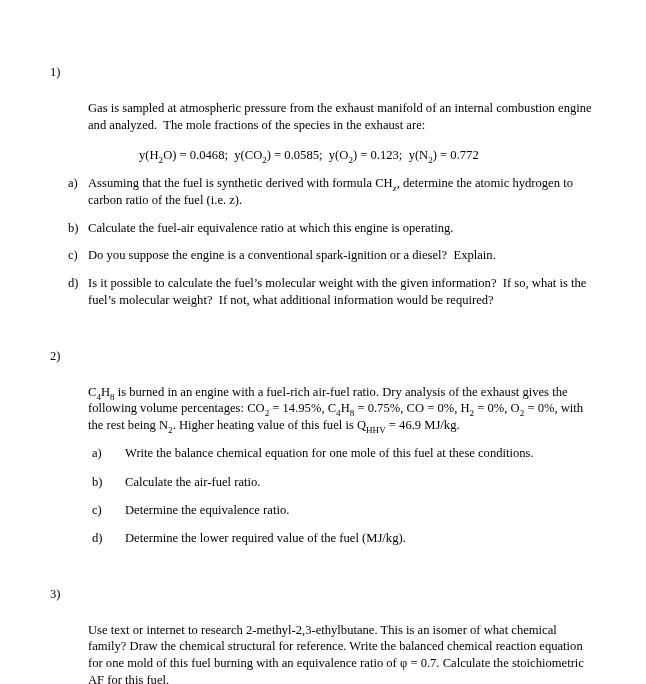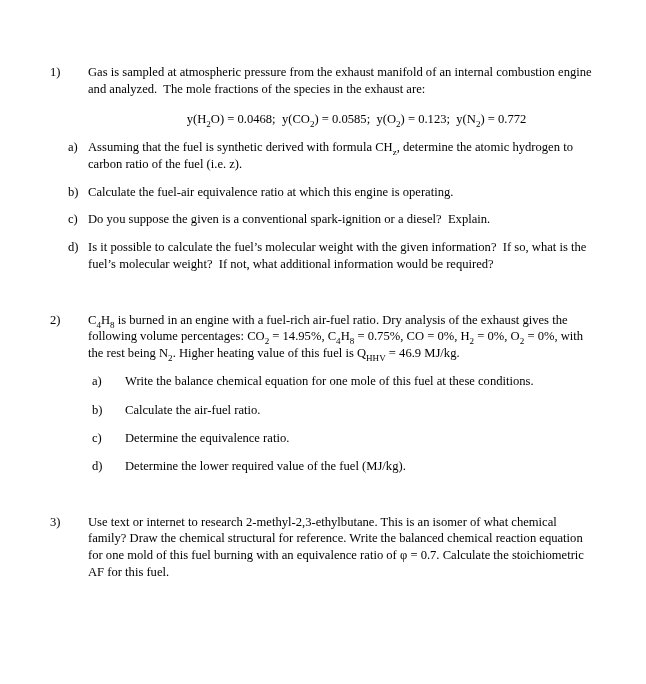--- a/index.html
+++ b/index.html
@@ -11,26 +11,25 @@
     background: #ffffff;
     font-family: "Liberation Serif", "DejaVu Serif", serif;
     font-size: 12.6px;
     line-height: 1.33;
     color: #000000;
     overflow: hidden;
   }
   .problem { margin: 0 0 39px 0; }
   .prow { display: flex; }
   .pnum { width: 38px; flex-shrink: 0; }
-  .intro { flex: 1; white-space: pre-wrap; }
+  .intro { flex: 1; white-space: pre-wrap; margin-top: 36px; }
   p { margin: 0; }
   .equation {
-    margin: 14px 0 0 65px;
+    margin: 14px 0 0 89px;
     white-space: pre-wrap;
-    text-align: center;
   }
   .subitem { display: flex; margin-top: 11px; }
   .subitem .stext { flex: 1; white-space: pre-wrap; }
   .p1 .subitem { margin-left: 18px; }
   .p1 .slabel { width: 20px; flex-shrink: 0; }
   .p1 .subitem:first-of-type { margin-top: 9px; }
   .p2 .subitem { margin-left: 42px; }
   .p2 .slabel { width: 33px; flex-shrink: 0; }
   .p2 .subitem { margin-top: 11.5px; }
   .p2 .subitem:first-of-type { margin-top: 12px; }
@@ -51,21 +50,21 @@
     <div class="subitem">
       <span class="slabel">a)</span>
       <div class="stext">Assuming that the fuel is synthetic derived with formula CH<sub>z</sub>, determine the atomic hydrogen to carbon ratio of the fuel (i.e. z).</div>
     </div>
     <div class="subitem">
       <span class="slabel">b)</span>
       <div class="stext">Calculate the fuel-air equivalence ratio at which this engine is operating.</div>
     </div>
     <div class="subitem">
       <span class="slabel">c)</span>
-      <div class="stext">Do you suppose the given is a conventional spark-ignition or a diesel?  Explain.</div>
+      <div class="stext">Do you suppose the engine is a conventional spark-ignition or a diesel?  Explain.</div>
     </div>
     <div class="subitem">
       <span class="slabel">d)</span>
       <div class="stext">Is it possible to calculate the fuel’s molecular weight with the given information?  If so, what is the fuel’s molecular weight?  If not, what additional information would be required?</div>
     </div>
   </section>
 
   <section class="problem p2">
     <div class="prow">
       <span class="pnum">2)</span>

